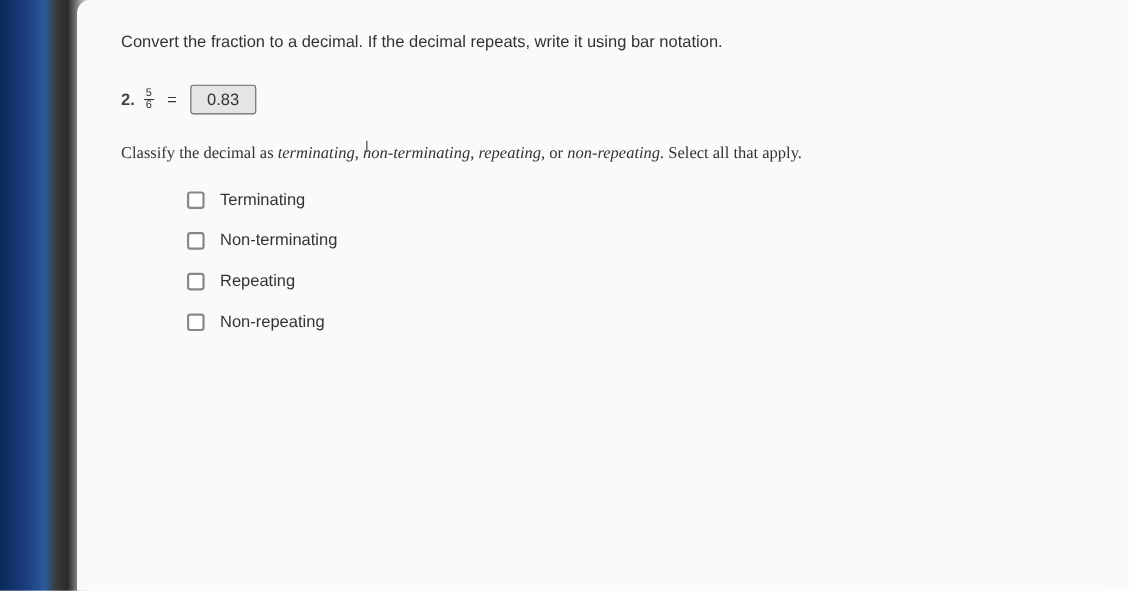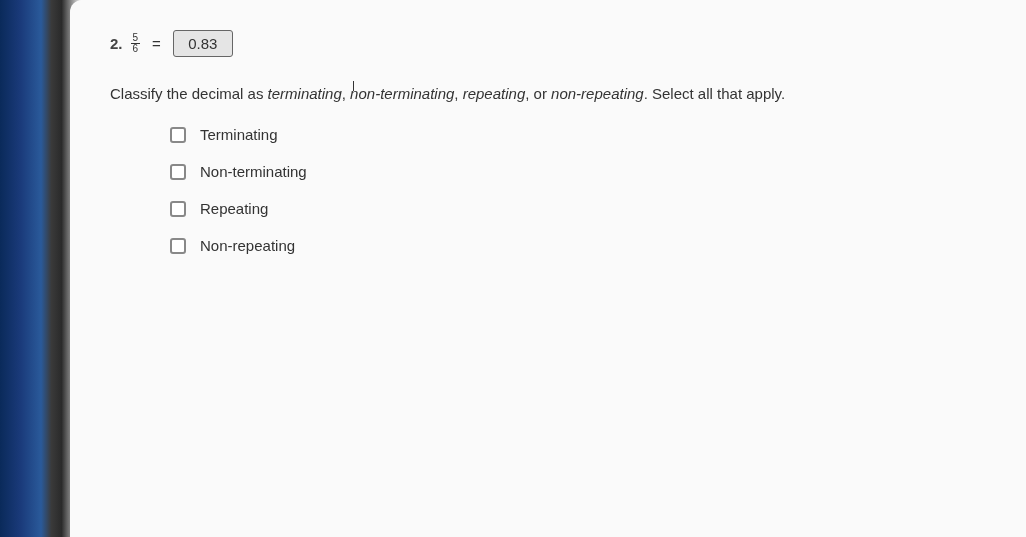--- a/index.html
+++ b/index.html
@@ -65,20 +65,21 @@
       padding: 4px 10px;
       font-size: 15px;
       background: #e5e5e5;
       min-width: 60px;
       text-align: center;
     }
     .classify-text {
       font-size: 15px;
       color: #333;
       margin-bottom: 24px;
+      font-family: Liberation Serif, serif;
     }
     .classify-text .italic {
       font-style: italic;
     }
     .checkbox-list {
       margin-left: 60px;
       display: flex;
       flex-direction: column;
       gap: 20px;
     }
@@ -160,20 +161,21 @@
       width: 1px;
       height: 10px;
       background: #333;
     }
   </style>
 </head>
 <body>
 
 <div class="page-container">
 
+  <div class="instruction-text">Convert the fraction to a decimal. If the decimal repeats, write it using bar notation.</div>
 
   <div class="problem-row">
     <span class="problem-number">2.</span>
     <span class="fraction">
       <span class="fraction-num">5</span>
       <span class="fraction-den">6</span>
     </span>
     <span class="equals">=</span>
     <span class="answer-box">0.83</span>
   </div>

